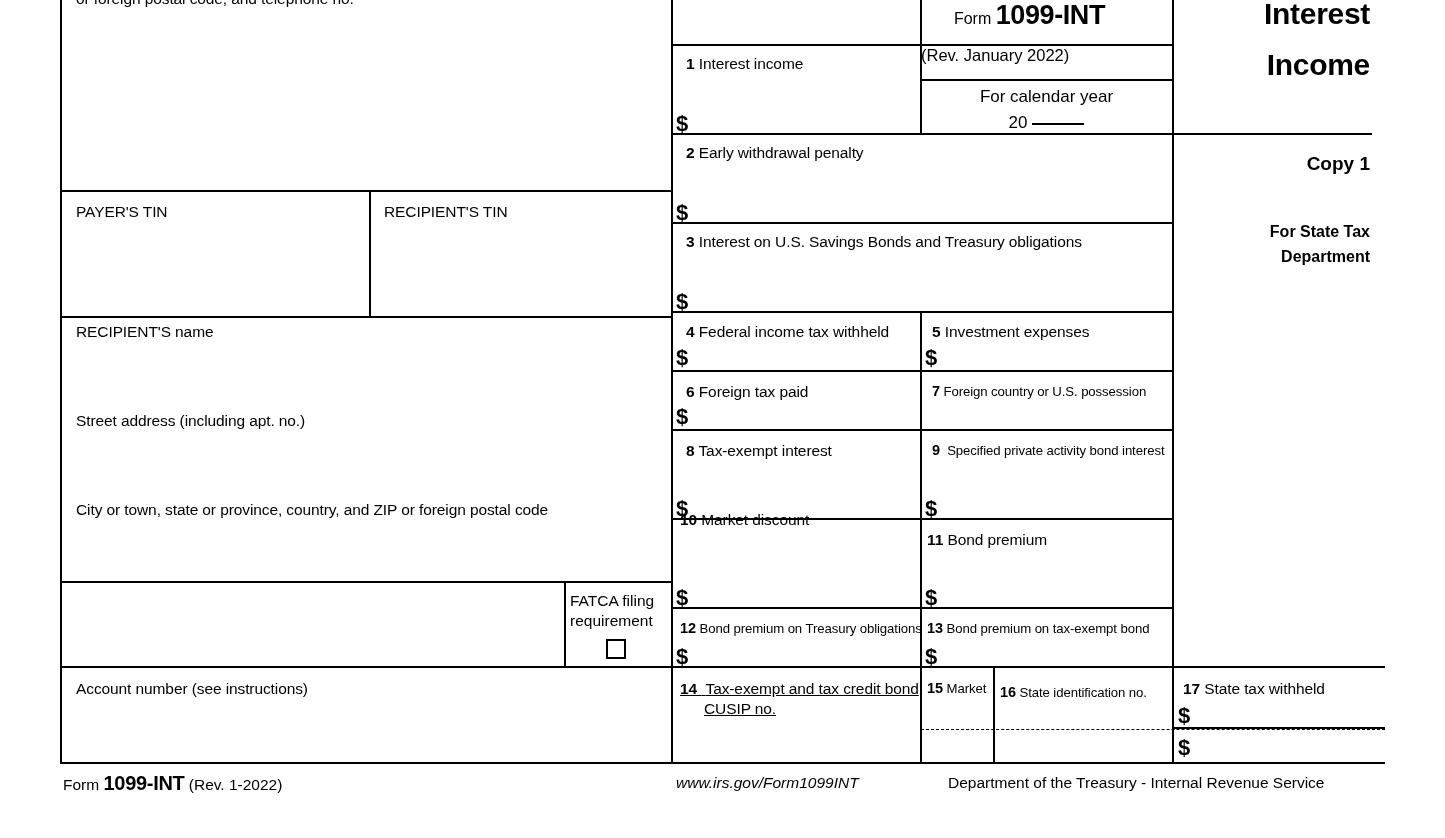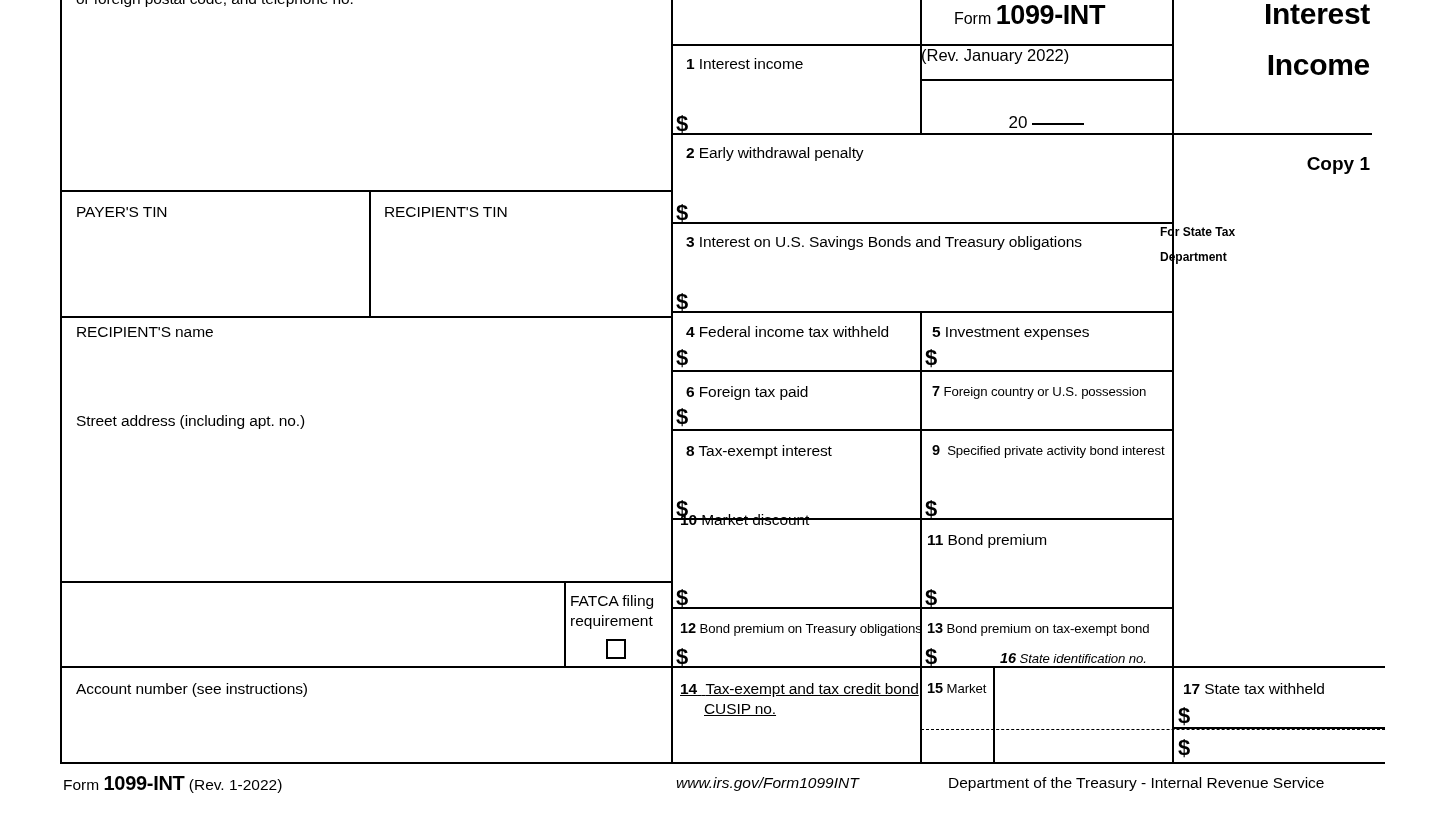--- a/index.html
+++ b/index.html
@@ -78,23 +78,23 @@
   }
   .copyline {
     position: absolute;
     text-align: right;
     font-weight: bold;
     font-size: 19px;
     line-height: 24px;
   }
   .statedept {
     position: absolute;
-    text-align: left;
-    font-weight: bold;
-    font-size: 12px;
+    text-align: right;
+    font-weight: bold;
+    font-size: 16px;
     line-height: 22px;
   }
 
   
   .formtitle {
     position: absolute;
     text-align: center;
     white-space: nowrap;
   }
   .formtitle .pre {
@@ -216,32 +216,34 @@
   <div class="headline" style="left:1190px; top:47px; width:180px;">Income</div>
   <div class="copyline" style="left:1190px; top:152px; width:180px;">Copy 1</div>
   <div class="statedept" style="left:1160px; top:221px; width:210px;">For State Tax</div>
   <div class="statedept" style="left:1160px; top:246px; width:210px;">Department</div>
 
   <div class="formtitle" style="left:921px; top:0px; width:217px;">
     <span class="pre">Form</span>
     <span class="big">1099-INT</span>
   </div>
   <div class="revline" style="left:921px; top:46px; width:251px;">(Rev. January 2022)</div>
+  <div class="calyear" style="left:921px; top:85px; width:251px;">For calendar year</div>
   <div class="calyear" style="left:921px; top:110px; width:251px;">
     <span>20</span><span class="yearblank"></span>
   </div>
 
   <div class="lbl" style="left:76px; top:202px;">PAYER'S TIN</div>
   <div class="lbl" style="left:384px; top:202px;">RECIPIENT'S TIN</div>
 
   <div class="lbl" style="left:76px; top:322px;">
     <span>RECIPIENT'S</span><span>&nbsp;</span><span>name</span>
   </div>
 
   <div class="lbl" style="left:76px; top:411px;">Street address (including apt. no.)</div>
+  <div class="lbl" style="left:76px; top:500px;">City or town, state or province, country, and ZIP or foreign postal code</div>
 
   <div class="fatca-text" style="left:570px; top:591px; width:100px;">FATCA filing</div>
   <div class="fatca-text" style="left:570px; top:611px; width:100px;">requirement</div>
   <div class="fatca-box" style="left:606px; top:639px;"></div>
 
   <div class="lbl" style="left:76px; top:679px;">Account number (see instructions)</div>
 
   <div class="lbl" style="left:686px; top:54px;">
     <span class="boxnum">1</span>
     <span>Interest income</span>
@@ -322,21 +324,21 @@
   <div class="lbl-wrap" style="left:680px; top:679px; width:230px; font-size:15.5px; line-height:20px; text-indent:-24px; padding-left:24px;text-decoration:underline;">
     <span class="boxnum">14</span>
     <span>&nbsp;</span><span>Tax-exempt and tax credit bond CUSIP no.</span>
   </div>
 
   <div class="lbl-sm" style="left:927px; top:680px;">
     <span class="boxnum-sm">15</span>
     <span>Market</span>
   </div>
 
-  <div class="lbl-sm" style="left:1000px; top:650px;font-style:italic;">
+  <div class="lbl-sm" style="left:1000px; top:684px;">
     <span class="boxnum-sm">16</span>
     <span>State identification no.</span>
   </div>
 
   <div class="lbl" style="left:1183px; top:679px;text-align:right;">
     <span class="boxnum">17</span>
     <span>State tax withheld</span>
   </div>
   <div class="dollar" style="left:1178px; top:705px;">$</div>
   <div class="dollar" style="left:1178px; top:737px;">$</div>

